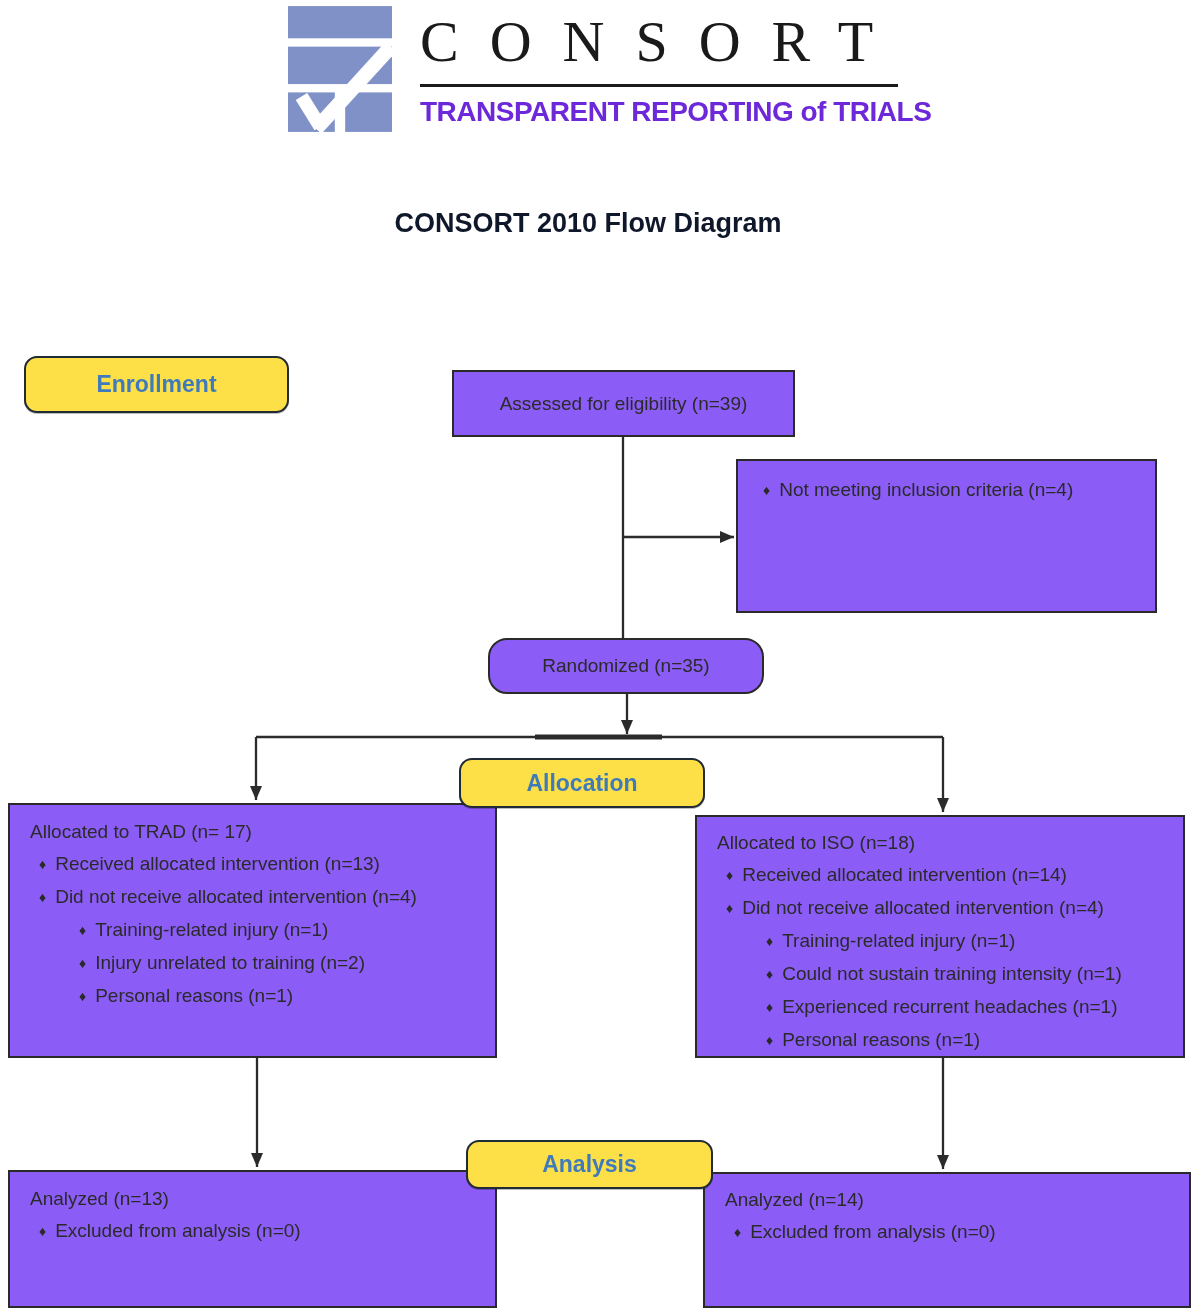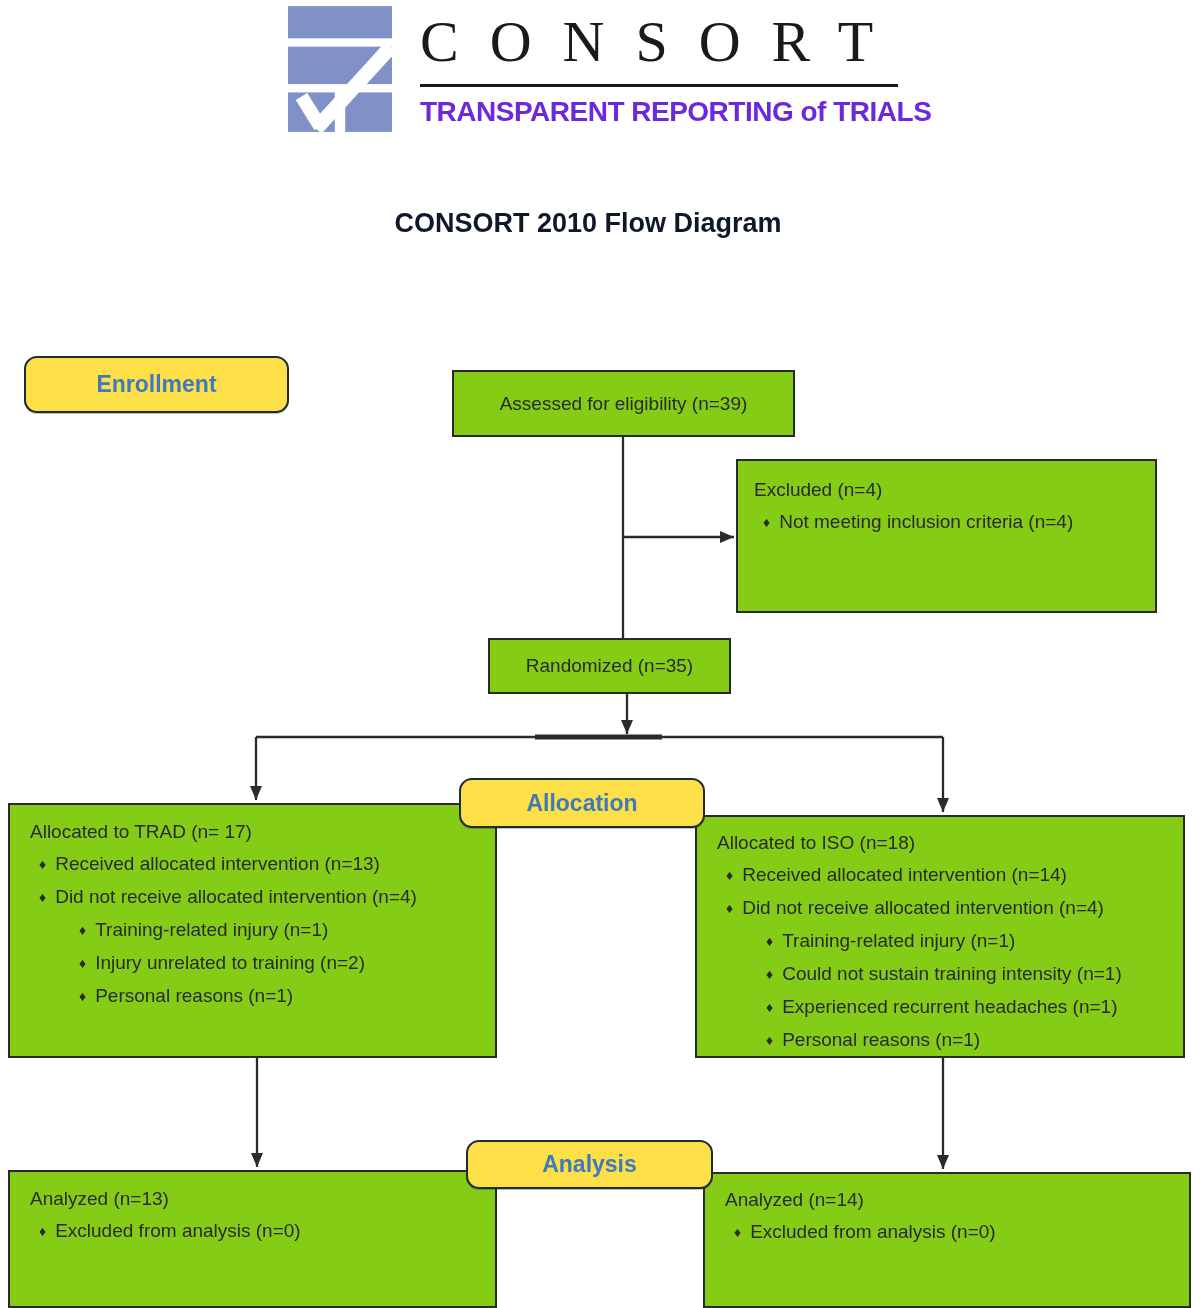--- a/index.html
+++ b/index.html
@@ -30,32 +30,32 @@
   }
 
   
   .stage {
     position:absolute; z-index:4; display:flex; align-items:center; justify-content:center;
     background:#fde047; border:2.5px solid #212b36; border-radius:13px;
     font-size:23px; font-weight:bold; color:#3e7abc;
     box-shadow:0 1px 0 rgba(0,0,0,0.25);
   }
   .pill-enrollment { left:24px;  top:356px;  width:261px; height:53px; }
-  .pill-allocation { left:459px; top:778px;  width:242px; height:46px; }
+  .pill-allocation { left:459px; top:758px;  width:242px; height:46px; }
   .pill-analysis   { left:466px; top:1140px; width:243px; height:45px; }
 
   
   .node {
-    position:absolute; z-index:3; background:#84cc16; border:2px solid #2a2a2a;
+    position:absolute; z-index:3; background:#8b5cf6; border:2px solid #2a2a2a;
     font-size:19px; box-sizing:border-box;
   }
   .node.center { display:flex; align-items:center; justify-content:center; }
   .box-assessed   { left:452px; top:370px;  width:343px; height:67px; }
   .box-excluded   { left:736px; top:459px;  width:421px; height:154px; padding:13px 10px 0 16px; }
-  .box-randomized { left:488px; top:638px;  width:243px; height:56px; }
+  .box-randomized { left:488px; top:638px;  width:276px; height:56px;border-radius:19px; }
   .box-trad       { left:8px;   top:803px;  width:489px; height:255px; padding:11px 6px 0 20px; }
   .box-iso        { left:695px; top:815px;  width:490px; height:243px; padding:10px 21px 0 20px; }
   .box-an-trad    { left:8px;   top:1170px; width:489px; height:138px; padding:11px 18px 0 20px; }
   .box-an-iso     { left:703px; top:1172px; width:488px; height:136px; padding:10px 6px 0 20px; }
 
   .node-title { line-height:32px; }
   .bullet-row { line-height:32px; padding-left:9px; white-space:nowrap; }
   .bullet-row.indent { padding-left:49px; }
   .bullet { font-size:14px; margin-right:9px; position:relative; top:-1px; }
 </style>
@@ -103,21 +103,20 @@
 
   <div class="stage pill-enrollment">Enrollment</div>
   <div class="stage pill-allocation">Allocation</div>
   <div class="stage pill-analysis">Analysis</div>
 
   <div class="node center box-assessed">
     <span>Assessed for eligibility (n=39)</span>
   </div>
 
   <div class="node box-excluded">
-    <div class="node-title">Excluded (n=4)</div>
     <div>
         <div class="bullet-row"><span class="bullet">♦</span><span>Not meeting inclusion criteria (n=4)</span></div>
       </div>
   </div>
 
   <div class="node center box-randomized">
     <span>Randomized (n=35)</span>
   </div>
 
   <div class="node box-trad">

